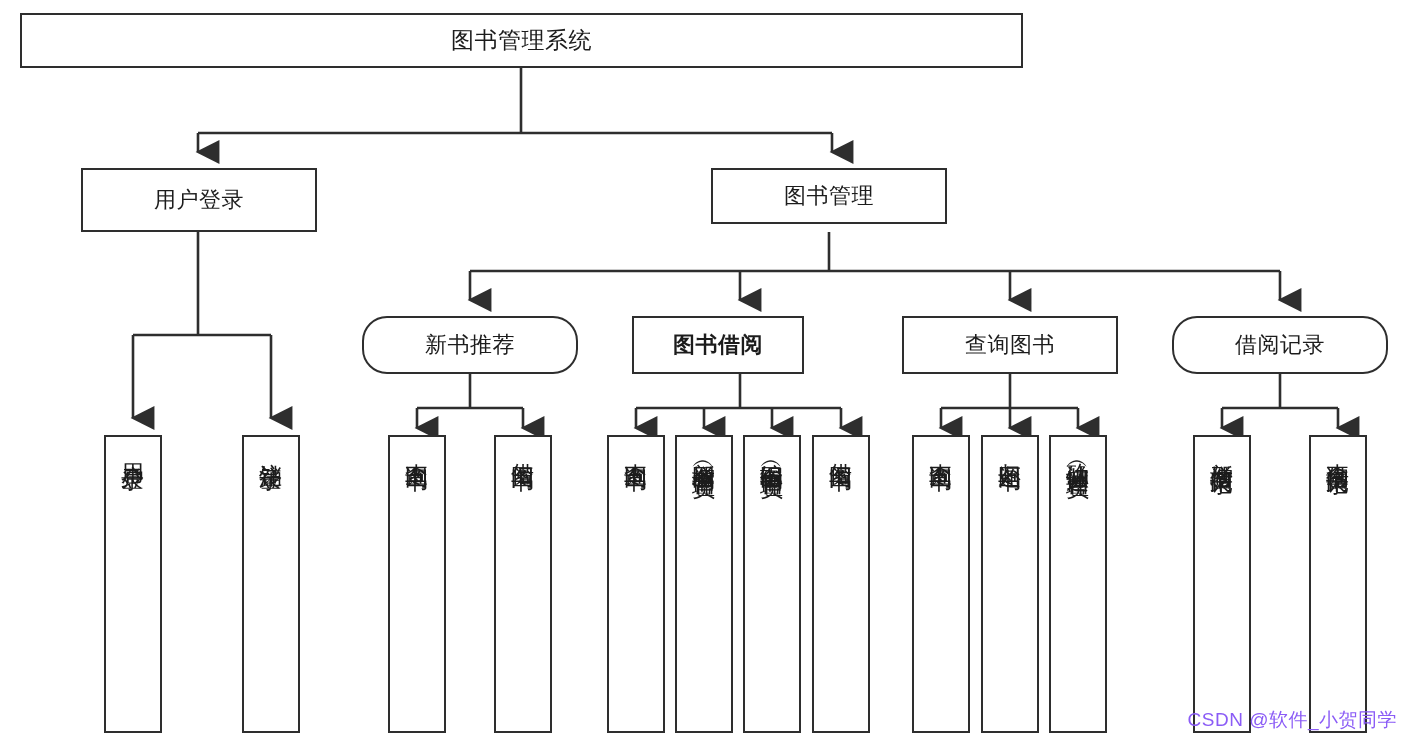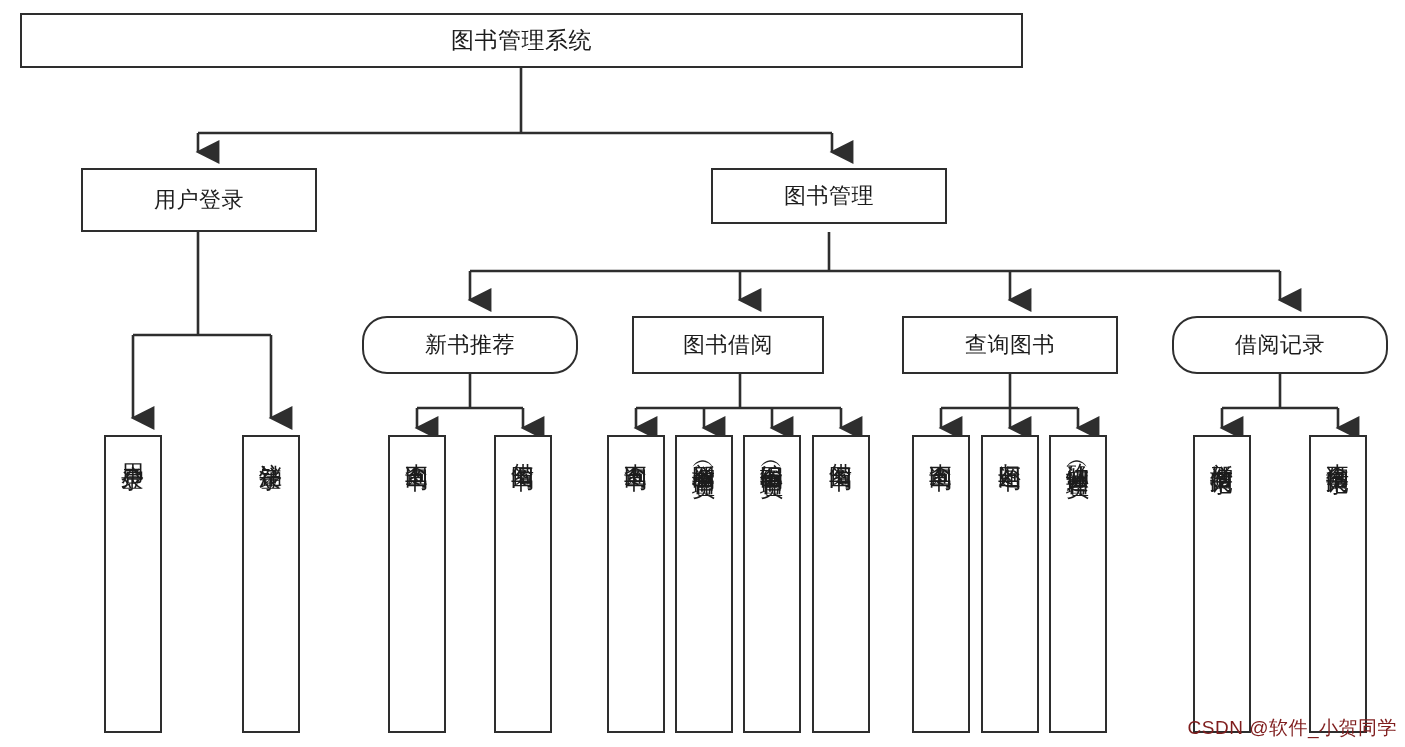--- a/index.html
+++ b/index.html
@@ -56,23 +56,23 @@
     writing-mode: vertical-rl;
     text-orientation: upright;
     font-size: 23px;
     line-height: 1.05;
     letter-spacing: 2px;
     white-space: nowrap;
   }
   .watermark {
     position: absolute;
     right: 8px;
-    bottom: 6px;
+    bottom: 14px;
     font-size: 19px;
-    color: #7f1d1d;
+    color: #8b5cf6;
     letter-spacing: 0.5px;
     white-space: nowrap;
     user-select: none;
   }
 </style>
 </head>
 <body>
 
 <div id="canvas">
 
@@ -133,21 +133,21 @@
   <div class="node horiz" style="left:81px; top:168px; width:236px; height:64px;">
     <span class="label">用户登录</span>
   </div>
   <div class="node horiz" style="left:711px; top:168px; width:236px; height:56px;">
     <span class="label">图书管理</span>
   </div>
 
   <div class="node horiz" style="left:362px; top:316px; width:216px; height:58px;border-radius:25px;">
     <span class="label">新书推荐</span>
   </div>
-  <div class="node horiz" style="left:632px; top:316px; width:192px; height:58px;">
+  <div class="node horiz" style="left:632px; top:316px; width:172px; height:58px;font-weight:bold;">
     <span class="label">图书借阅</span>
   </div>
   <div class="node horiz" style="left:902px; top:316px; width:216px; height:58px;">
     <span class="label">查询图书</span>
   </div>
   <div class="node horiz" style="left:1172px; top:316px; width:216px; height:58px;border-radius:25px;">
     <span class="label">借阅记录</span>
   </div>
 
   <div class="node vert" style="left:104px; top:435px; width:58px; height:298px;">

